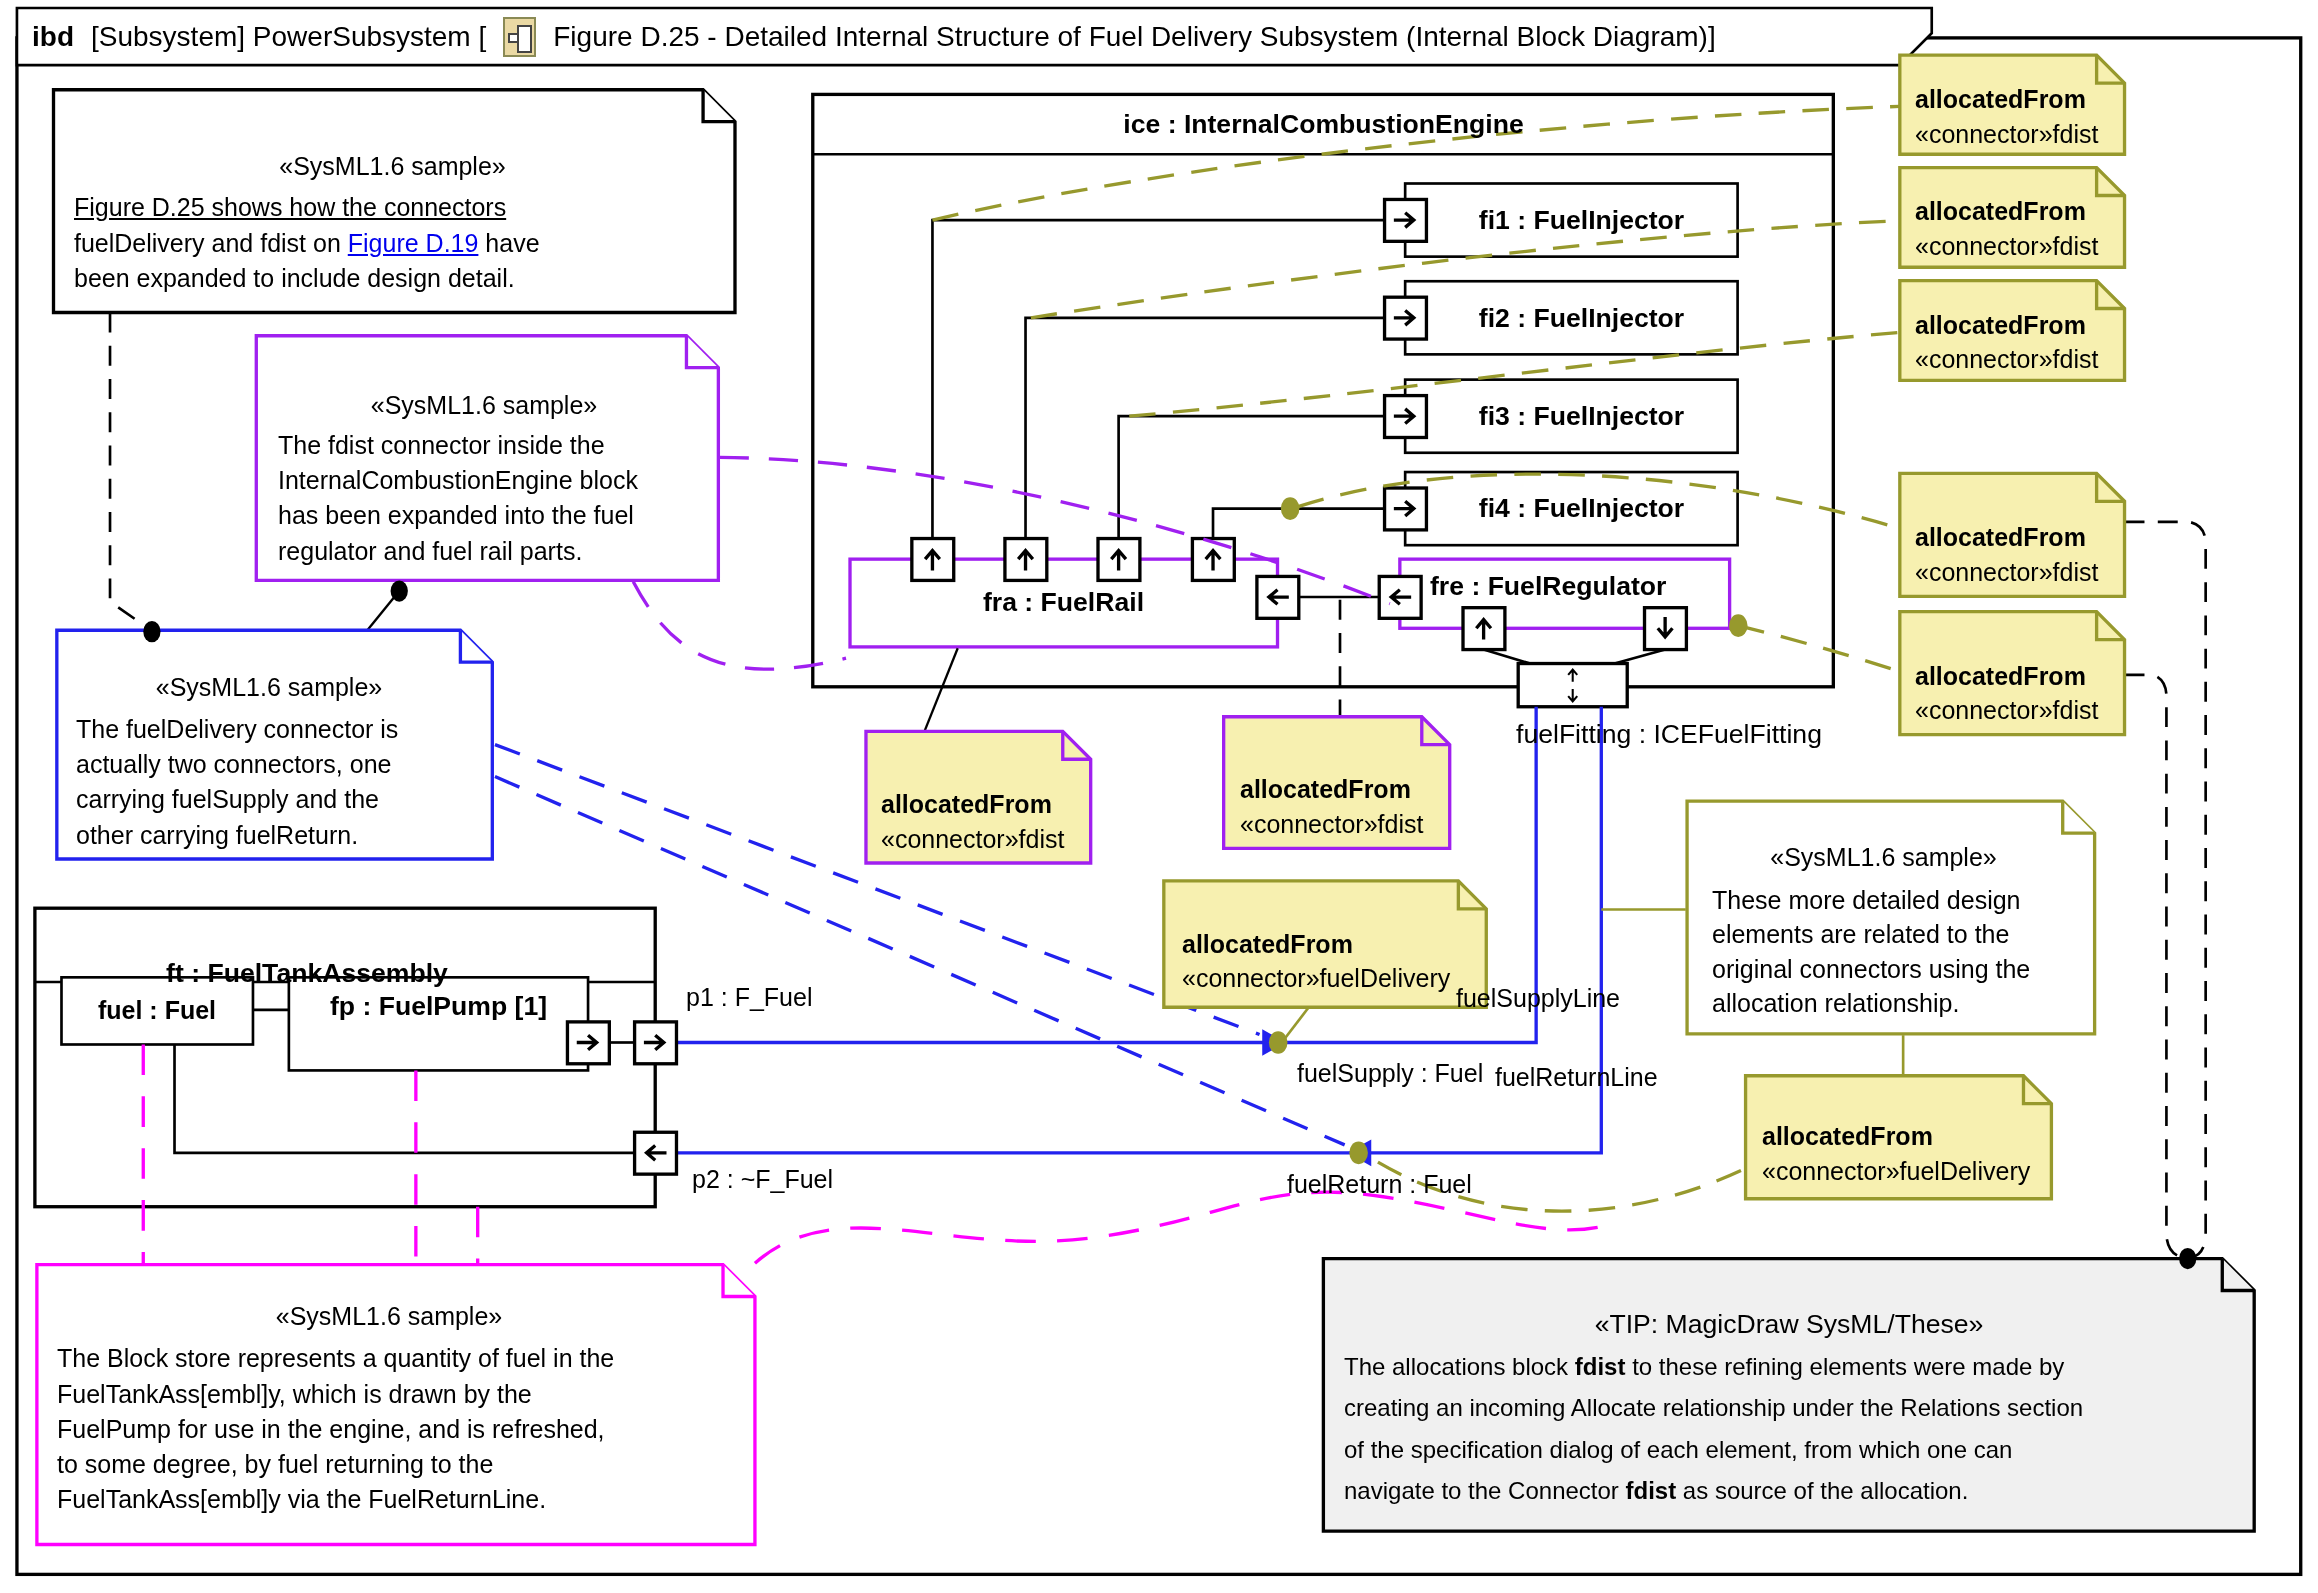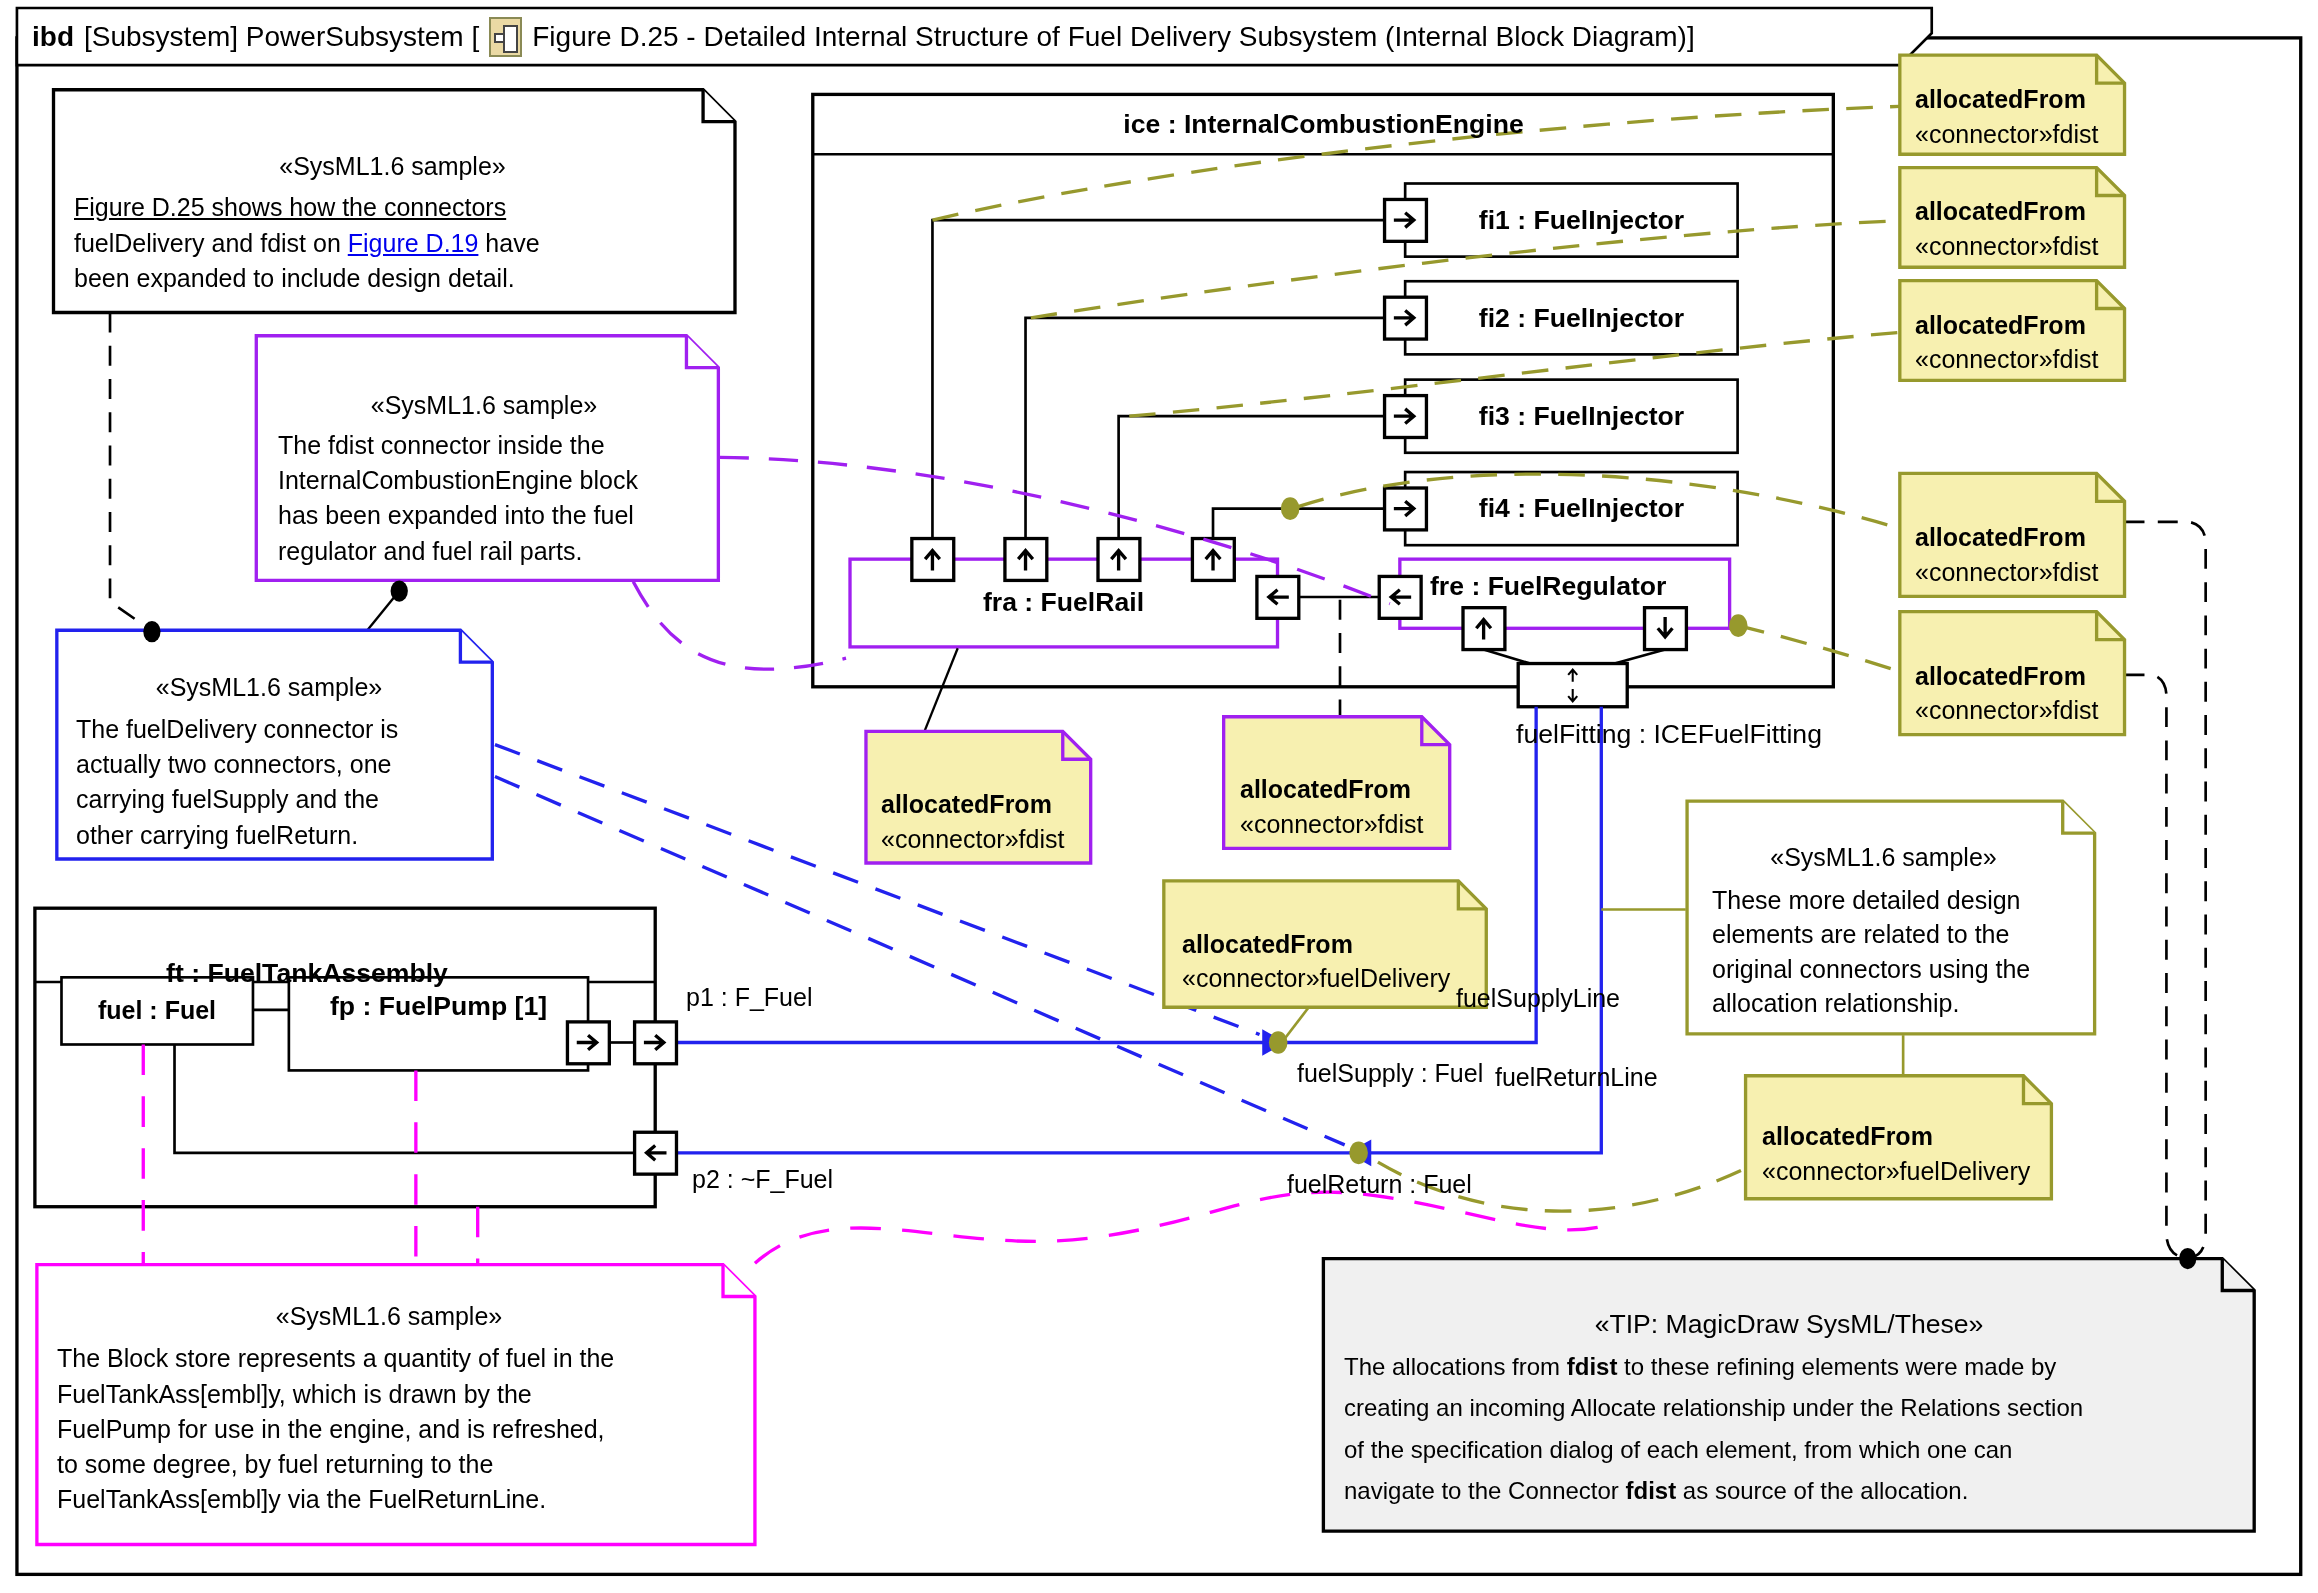--- a/index.html
+++ b/index.html
@@ -8,21 +8,21 @@
   #vec{position:absolute;left:0;top:0;}
   .txt{position:absolute;line-height:1.15;white-space:nowrap;}
   .ctr{text-align:center;}
   .b{font-weight:bold;}
   .stereo{font-size:25px;}
   .body38{font-size:25px;}
   .body36{font-size:24px;}
   .blk{font-size:26.6px;font-weight:bold;}
   .lbl{font-size:25px;}
   .link{color:#0000ee;text-decoration:underline;cursor:pointer;}
-  #title{position:absolute;left:32px;top:17.3px;font-size:28px;display:flex;align-items:center;gap:10px;}
+  #title{position:absolute;left:32px;top:17.3px;font-size:28px;display:flex;align-items:center;gap:17px;}
   #dicon{width:29px;height:36px;background:#ead9a4;border:2px solid #8a8a55;position:relative;display:inline-block;}
   #dicon .p1{position:absolute;left:12px;top:5.3px;width:10.6px;height:24px;background:#fff;border:2px solid #444;}
   #dicon .p2{position:absolute;left:2.7px;top:13.3px;width:6.6px;height:6.6px;background:#fff;border:2px solid #444;}
 </style>
 </head>
 <body>
 
 <div id="stage">
 
 <svg id="vec" width="2319" height="1593" viewBox="0 0 3487 2396">
@@ -324,21 +324,21 @@
 <div class="txt body38" style="left:76px;top:821px;">other carrying fuelReturn.</div>
 
 <div class="txt ctr stereo" style="left:43px;top:1302px;width:692px;">«SysML1.6 sample»</div>
 <div class="txt body38" style="left:57px;top:1344px;">The Block store represents a quantity of fuel in the</div>
 <div class="txt body38" style="left:57px;top:1380px;">FuelTankAss[embl]y, which is drawn by the</div>
 <div class="txt body38" style="left:57px;top:1415px;">FuelPump for use in the engine, and is refreshed,</div>
 <div class="txt body38" style="left:57px;top:1450px;">to some degree, by fuel returning to the</div>
 <div class="txt body38" style="left:57px;top:1485px;">FuelTankAss[embl]y via the FuelReturnLine.</div>
 
 <div class="txt ctr" style="left:1330px;top:1309px;width:918px;font-size:26.6px;">«TIP: MagicDraw SysML/These»</div>
-<div class="txt body36" style="left:1344px;top:1353px;"><span>The allocations from </span><span class="b">fdist</span><span> to these refining elements were made by</span></div>
+<div class="txt body36" style="left:1344px;top:1353px;"><span>The allocations block </span><span class="b">fdist</span><span> to these refining elements were made by</span></div>
 <div class="txt body36" style="left:1344px;top:1394px;">creating an incoming Allocate relationship under the Relations section</div>
 <div class="txt body36" style="left:1344px;top:1436px;">of the specification dialog of each element, from which one can</div>
 <div class="txt body36" style="left:1344px;top:1477px;"><span>navigate to the Connector </span><span class="b">fdist</span><span> as source of the allocation.</span></div>
 
 <div class="txt ctr stereo" style="left:1694px;top:843px;width:379px;">«SysML1.6 sample»</div>
 <div class="txt body38" style="left:1712px;top:886px;">These more detailed design</div>
 <div class="txt body38" style="left:1712px;top:920px;">elements are related to the</div>
 <div class="txt body38" style="left:1712px;top:955px;">original connectors using the</div>
 <div class="txt body38" style="left:1712px;top:989px;">allocation relationship.</div>
 

